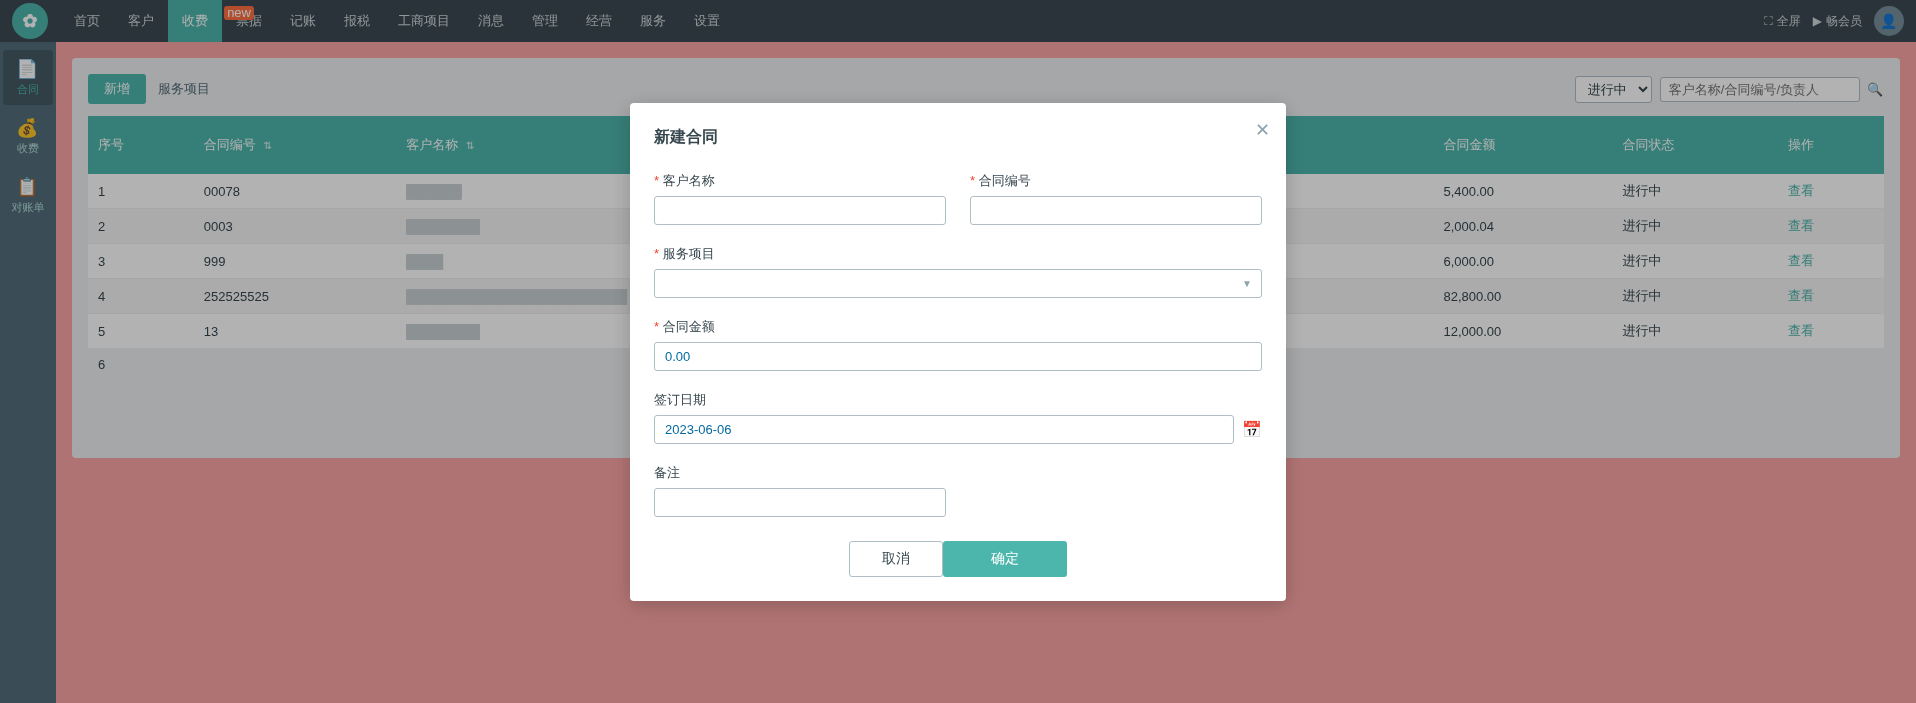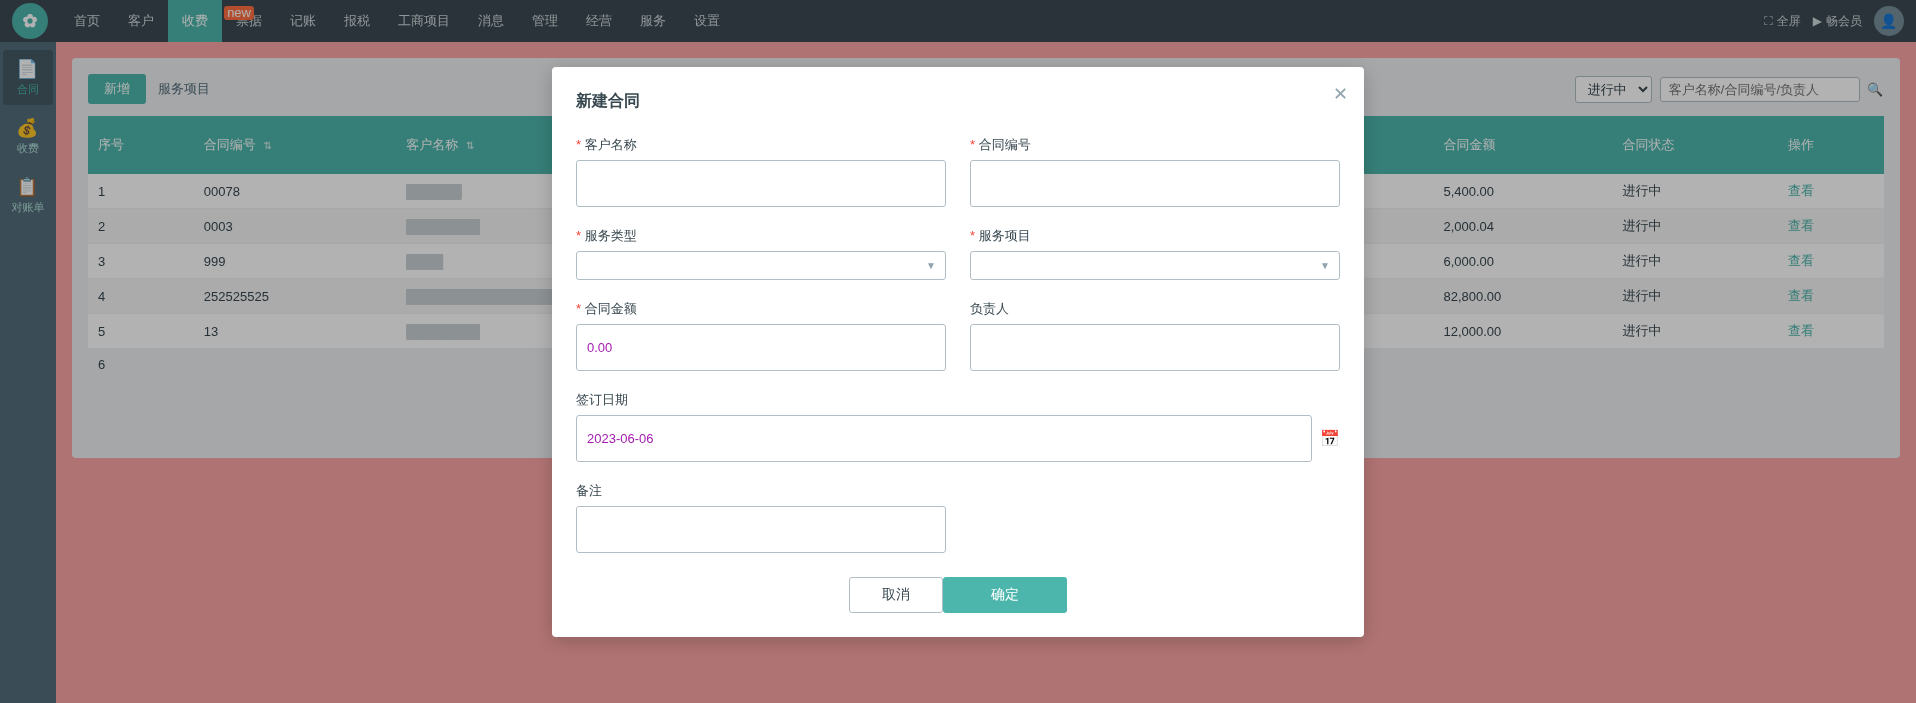--- a/index.html
+++ b/index.html
@@ -99,37 +99,37 @@
     .data-table tbody tr:last-child { background: #eceff1; }
     .data-table tbody td { padding: 8px 10px; font-size: 13px; color: #37474f; border-bottom: 1px solid #eceff1; }
 
     
     .modal-overlay {
       position: fixed; top: 0; left: 0; right: 0; bottom: 0;
       background: rgba(0,0,0,0.3); z-index: 200;
       display: flex; align-items: center; justify-content: center;
     }
     .modal {
-      background: white; border-radius: 4px; width: 812px;
+      background: white; border-radius: 4px; width: 656px;
       padding: 24px; position: relative; box-shadow: 0 4px 20px rgba(0,0,0,0.2);
     }
     .modal-title {
       font-size: 16px; color: #37474f; font-weight: bold; margin-bottom: 24px;
     }
     .modal-close {
       position: absolute; top: 16px; right: 16px;
       cursor: pointer; color: #90a4ae; font-size: 18px; border: none; background: none;
     }
     .form-row { display: flex; gap: 24px; margin-bottom: 20px; }
     .form-field { flex: 1; display: flex; flex-direction: column; gap: 6px; }
     .form-label { font-size: 13px; color: #37474f; }
     .form-label.required::before { content: "* "; color: #f44336; }
     .form-input {
       border: 1px solid #b0bec5; border-radius: 3px;
-      padding: 15px 10px; font-size: 13px; color: #a21caf;
+      padding: 6px 10px; font-size: 13px; color: #0369a1;
       outline: none; width: 100%;
     }
     .form-select-wrapper { position: relative; }
     .form-select-wrapper::after {
       content: "▼"; position: absolute; right: 10px; top: 50%; transform: translateY(-50%);
       color: #90a4ae; font-size: 10px; pointer-events: none;
     }
     .form-select {
       border: 1px solid #b0bec5; border-radius: 3px;
       padding: 6px 10px; font-size: 13px; color: #37474f;
@@ -349,46 +349,34 @@
         <input class="form-input" type="text" style="">
       </div>
       <div class="form-field">
         <label class="form-label required">合同编号</label>
         <input class="form-input" type="text" style="">
       </div>
     </div>
 
     <div class="form-row">
       <div class="form-field">
-        <label class="form-label required">服务类型</label>
-        <div class="form-select-wrapper">
-          <select class="form-select">
-            <option value=""></option>
-          </select>
-        </div>
-      </div>
-      <div class="form-field">
         <label class="form-label required">服务项目</label>
         <div class="form-select-wrapper">
           <select class="form-select">
             <option value=""></option>
           </select>
         </div>
       </div>
     </div>
 
     <div class="form-row">
       <div class="form-field">
         <label class="form-label required">合同金额</label>
         <input class="form-input" type="text" value="0.00" style="">
       </div>
-      <div class="form-field">
-        <label class="form-label">负责人</label>
-        <input class="form-input" type="text" style="">
-      </div>
     </div>
 
     <div class="form-row">
       <div class="form-field">
         <label class="form-label">签订日期</label>
         <div style="display:flex; align-items:center; gap:8px;">
           <input class="form-input" type="text" style="flex: 1 1 0%;" value="2023-06-06">
           <span style="color:#90a4ae; cursor:pointer; font-size:16px;">📅</span>
         </div>
       </div>

